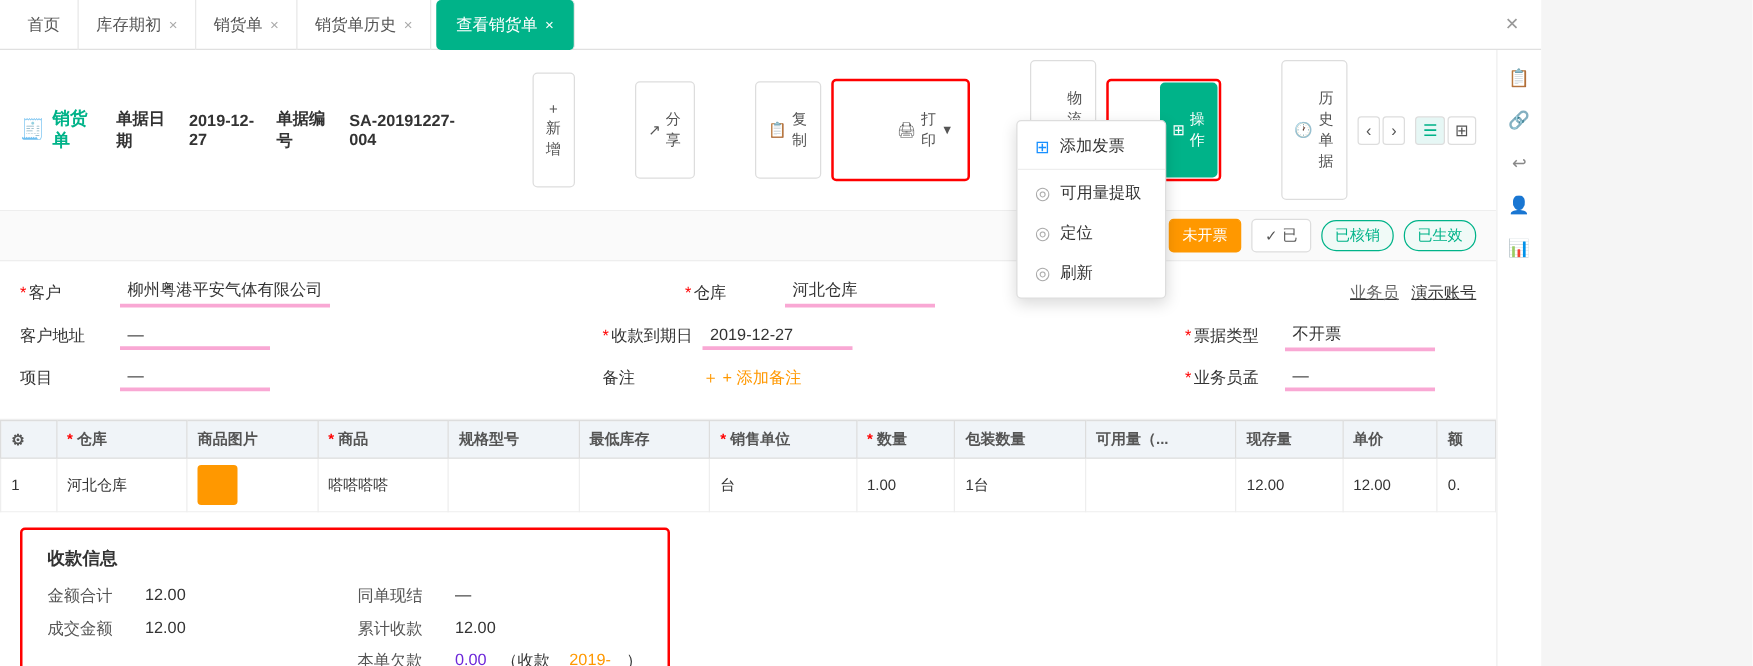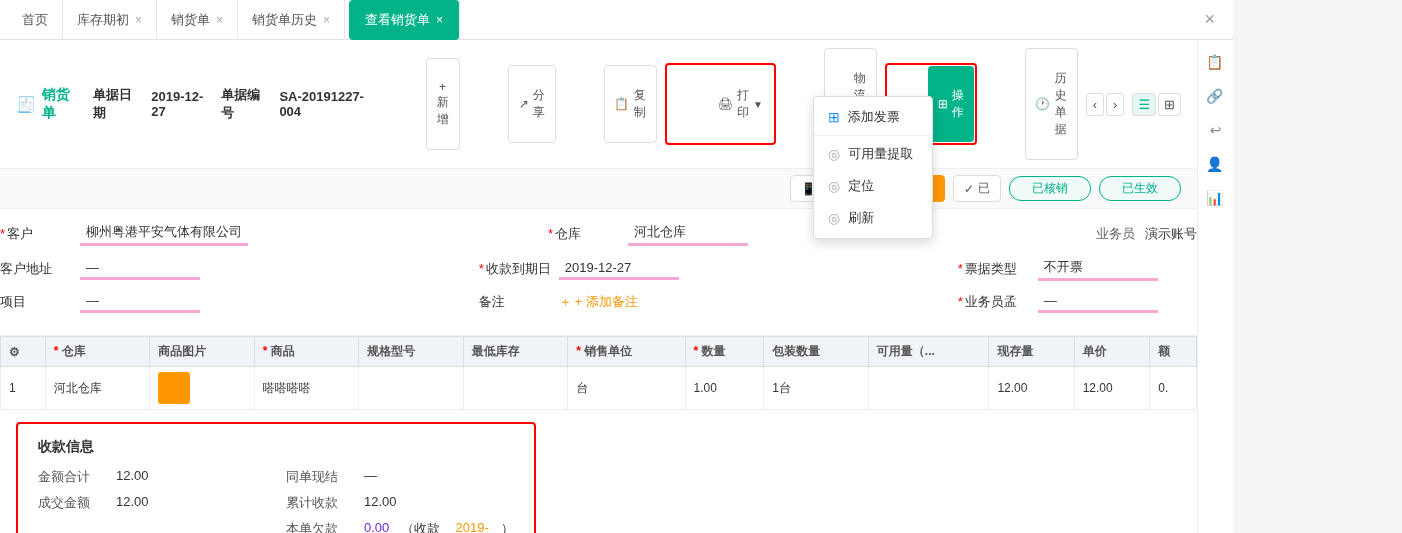--- a/index.html
+++ b/index.html
@@ -43,48 +43,48 @@
       padding: 21px 10px; border: 1px solid #ddd; border-radius: 4px;
       background: #fff; cursor: pointer; font-size: 12px; color: #555; margin-left: 40px;
     }
     .action-btn.print-btn {
       border: 2px solid red; color: #555;
     }
     .action-btn.op-btn {
       background: #00b389; color: #fff; border-color: #00b389;
     }
     .status-badge {
-      padding: 3px 22px; border-radius: 12px; font-size: 12px;
+      padding: 3px 10px; border-radius: 12px; font-size: 12px;
       border: 1px solid; cursor: default;
     }
     .badge-green { color: #00b389; border-color: #00b389; background: #f0faf7; }
     .nav-arrows { display: flex; gap: 2px; }
     .nav-arrow { padding: 3px 6px; border: 1px solid #ddd; border-radius: 3px; cursor: pointer; color: #555; }
 
     
     .toolbar-row {
       display: flex; align-items: center; padding: 6px 16px;
       background: #fafafa; border-bottom: 1px solid #eee; gap: 8px;
       justify-content: flex-end;
     }
     .tool-btn {
       display: flex; align-items: center; gap: 4px;
       padding: 4px 10px; border: 1px solid #ddd; border-radius: 4px;
       background: #fff; cursor: pointer; font-size: 12px; color: #555;
     }
     .tool-btn.orange { background: #ff9800; color: #fff; border-color: #ff9800; }
 
     
-    .form-section { padding: 12px 0; border-bottom: 1px solid #eee; }
+    .form-section { padding: 12px 16px; border-bottom: 1px solid #eee; }
     .form-row { display: flex; align-items: center; gap: 0; margin-bottom: 10px; }
     .form-field { display: flex; align-items: center; flex: 1; }
     .field-label { color: #333; min-width: 80px; font-size: 13px; }
     .field-label.required::before { content: '*'; color: red; margin-right: 2px; }
     .field-value { color: #333; font-size: 13px; padding: 2px 6px; border-bottom: 3px solid #f9a8d4; min-width: 120px; }
-    .field-right { margin-left: auto; display: flex; align-items: center; gap: 10px; }
+    .field-right { margin-left: auto; display: flex; align-items: center; gap: 10px; text-decoration: underline; }
     .staff-label { color: #666; font-size: 13px; }
     .add-note { color: #ff9800; cursor: pointer; font-size: 13px; display: flex; align-items: center; gap: 3px; }
 
     
     .data-table-wrap { padding: 0 0; overflow-x: auto; }
     table { width: 100%; border-collapse: collapse; font-size: 12px; }
     thead th {
       background: #f0f4f8; border: 1px solid #ddd; padding: 6px 8px;
       text-align: left; color: #555; white-space: nowrap;
     }

